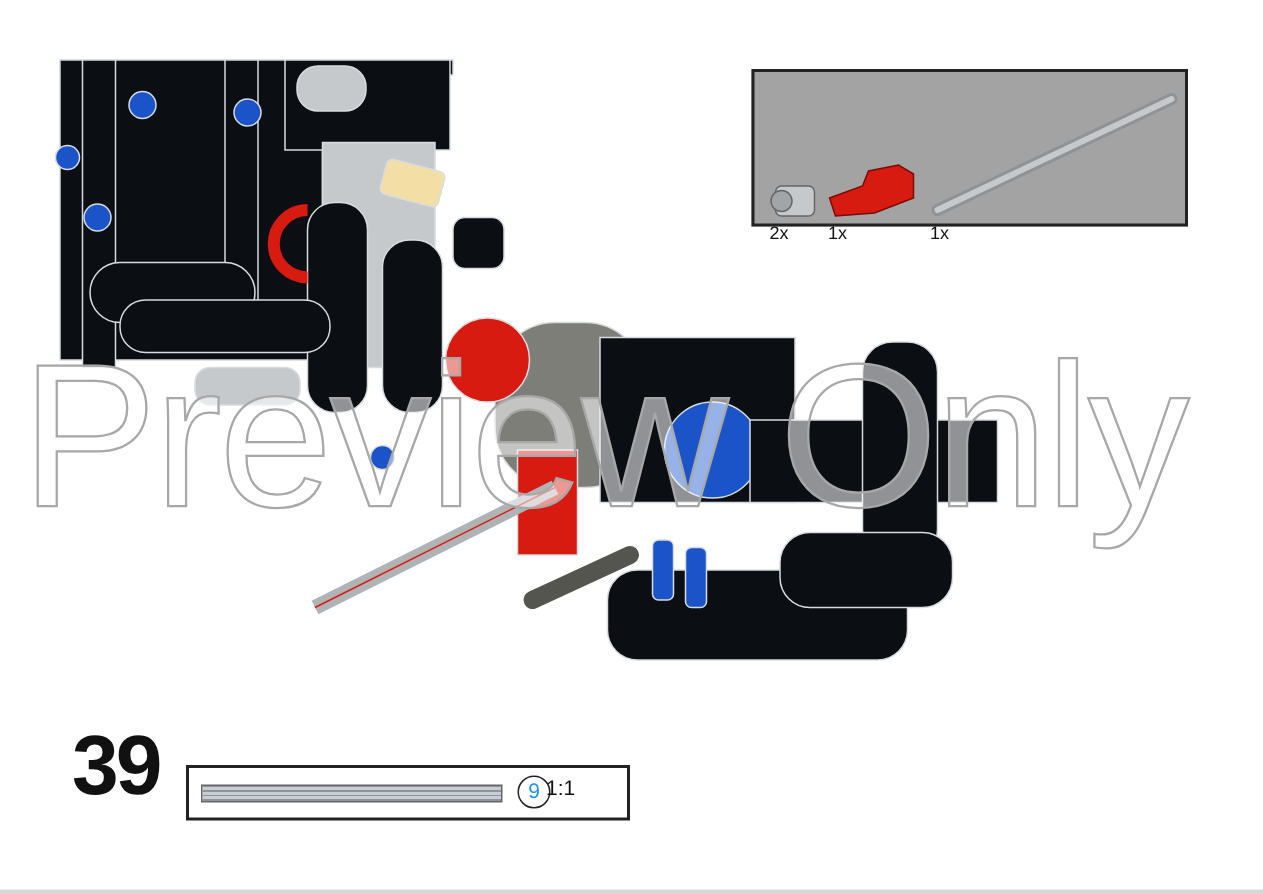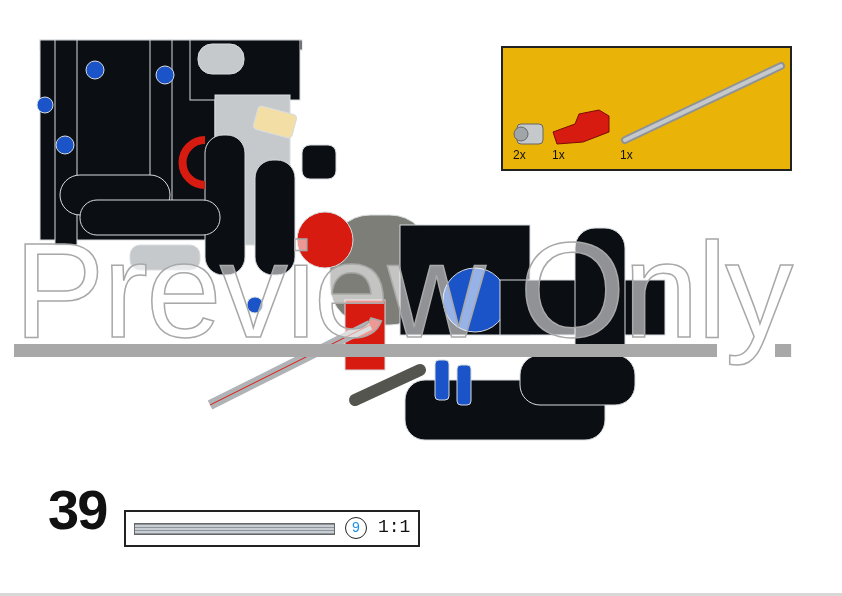--- a/index.html
+++ b/index.html
@@ -7,22 +7,22 @@
     width:842px; height:596px; position:relative; overflow:hidden;
     background:#ffffff; font-family:"Liberation Sans", sans-serif;
   }
   .page-bottom-rule { position:absolute; left:0; right:0; top:593px; height:3px; background:#d8d8d8; }
 
   
   .model { position:absolute; left:0; top:0; width:842px; height:480px; }
 
   
   .callout {
-    position:absolute; left:501px; top:46px; width:291px; height:125px;
-    background:#eab308; border:2px solid #222; box-sizing:border-box;
+    position:absolute; left:501px; top:46px; width:291px; height:105px;
+    background:#a3a3a3; border:2px solid #222; box-sizing:border-box;
   }
   .callout .qty { position:absolute; font-size:12px; color:#111; }
 
   
   .step-number {
     position:absolute; left:48px; top:482px; font-size:56px; font-weight:bold;
     color:#111; letter-spacing:-2px; line-height:1;
   }
   
   .axle-box {
@@ -32,26 +32,26 @@
   .axle-bar {
     position:absolute; left:8px; top:11px; width:201px; height:12px;
     background:repeating-linear-gradient(to bottom,#8d949a 0,#8d949a 1px,#c8ced3 1px,#c8ced3 3px);
     border:1px solid #666; box-sizing:border-box;
   }
   .axle-circle {
     position:absolute; left:219px; top:5px; width:22px; height:22px; border-radius:50%;
     border:1.5px solid #222; box-sizing:border-box; text-align:center;
     font-size:14px; line-height:19px; color:#1e90e8;
   }
-  .axle-scale { position:absolute; left:252px; top:5px; font-size:18px; color:#111;font-family:Liberation Mono, monospace; }
+  .axle-scale { position:absolute; left:238px; top:5px; font-size:14px; color:#111; }
 
   
   .watermark {
     position:absolute; left:14px; top:222px; font-size:136px; color:rgba(255,255,255,0.55);
-    -webkit-text-stroke:1.5px #a8a8a8; letter-spacing:-2px; white-space:nowrap; line-height:1;text-decoration:underline;
+    -webkit-text-stroke:1.5px #a8a8a8; letter-spacing:-2px; white-space:nowrap; line-height:1;
   }
 </style>
 </head>
 <body>
 
 <div class="model">
   <svg width="842" height="480" viewBox="0 0 842 480">
 
     <g stroke="#d8dcdf" stroke-width="1">
       <rect x="40" y="40" width="262" height="10" fill="#0b0f14"></rect>

